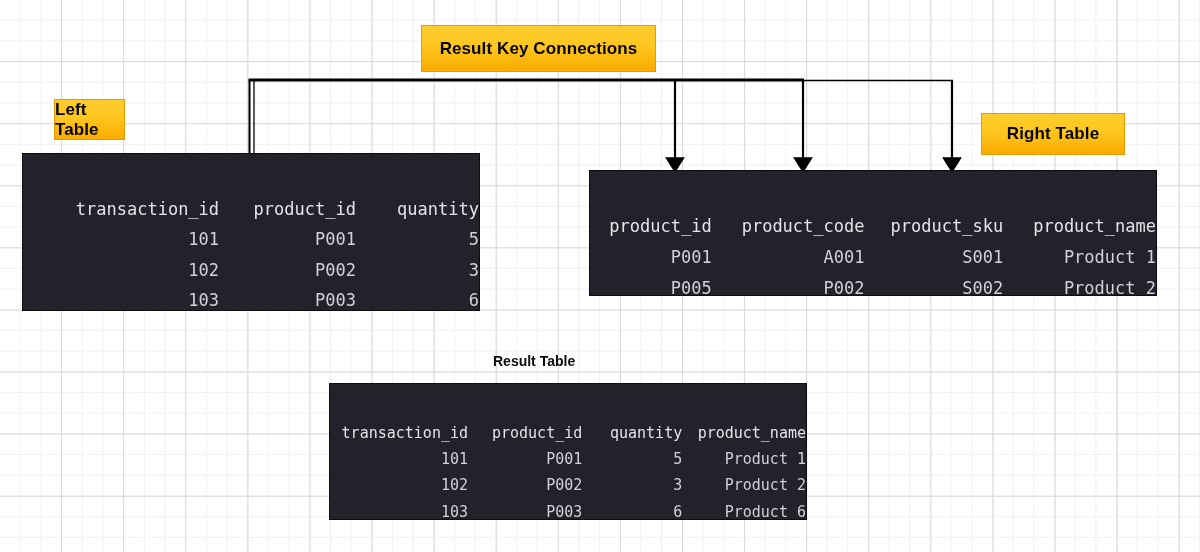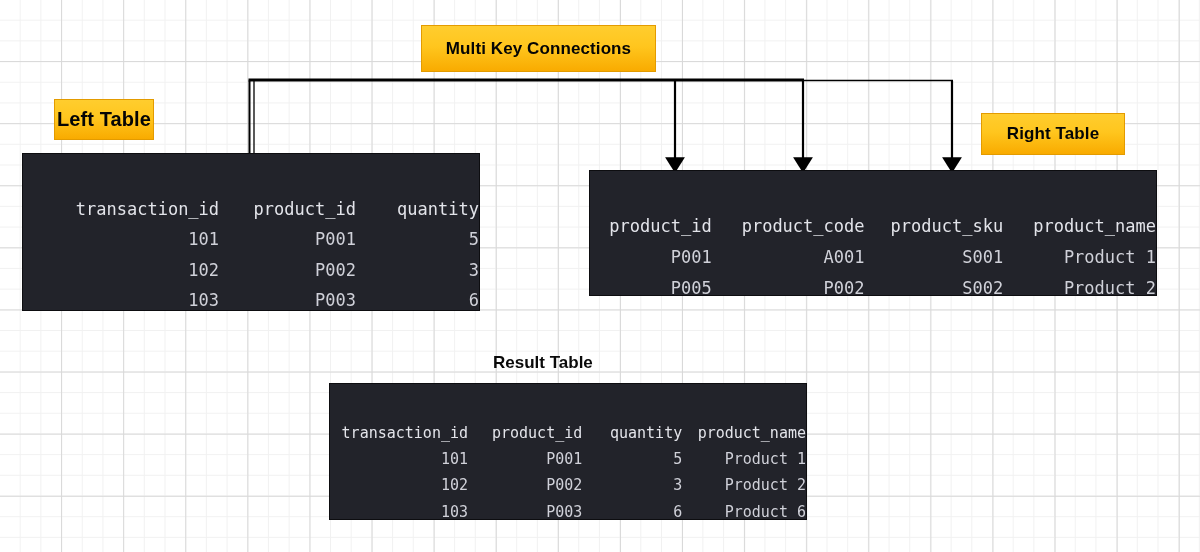--- a/index.html
+++ b/index.html
@@ -110,36 +110,36 @@
     justify-content: center;
     letter-spacing: 0.1px;
   }
   #badge-multikey {
     left: 421px; top: 25px;
     width: 235px; height: 47px;
     font-size: 17px;
   }
   #badge-left {
     left: 54px; top: 99px;
-    width: 100px; height: 41px;
-    font-size: 20px;
+    width: 71px; height: 41px;
+    font-size: 17px;
   }
   #badge-right {
     left: 981px; top: 113px;
     width: 144px; height: 42px;
     font-size: 17px;
   }
 
   
   #result-title {
     position: absolute;
     left: 493px; top: 353px;
     font-family: "Liberation Sans", sans-serif;
     font-weight: bold;
-    font-size: 17px;
+    font-size: 14px;
     color: #0a0a0a;
   }
 
   
   #connectors {
     position: absolute;
     left: 0; top: 0;
     width: 1200px; height: 552px;
     pointer-events: none;
   }
@@ -160,21 +160,21 @@
     <path d="M254,153 L254,80.5" stroke="#000000" stroke-width="1.3" fill="none"></path>
 
     <path d="M248.5,80 L804,80" stroke="#000000" stroke-width="3" fill="none"></path>
     <path d="M803,80.5 L953,80.5" stroke="#000000" stroke-width="1.6" fill="none"></path>
 
     <path d="M675,81 L675,163" stroke="#000000" stroke-width="2.2" fill="none" marker-end="url(#arrowhead)"></path>
     <path d="M803,81 L803,163" stroke="#000000" stroke-width="2.2" fill="none" marker-end="url(#arrowhead)"></path>
     <path d="M952,81 L952,163" stroke="#000000" stroke-width="2.2" fill="none" marker-end="url(#arrowhead)"></path>
   </svg>
 
-  <div class="badge" id="badge-multikey">Multi Key Connections</div>
+  <div class="badge" id="badge-multikey">Result Key Connections</div>
 
   <div class="badge" id="badge-left">Left Table</div>
 
   <div class="badge" id="badge-right">Right Table</div>
 
   <div id="result-title">Result Table</div>
 
   <div class="df" id="left-table">
     <table>
       <colgroup><col class="c0"><col class="c1"><col class="c2"></colgroup>

